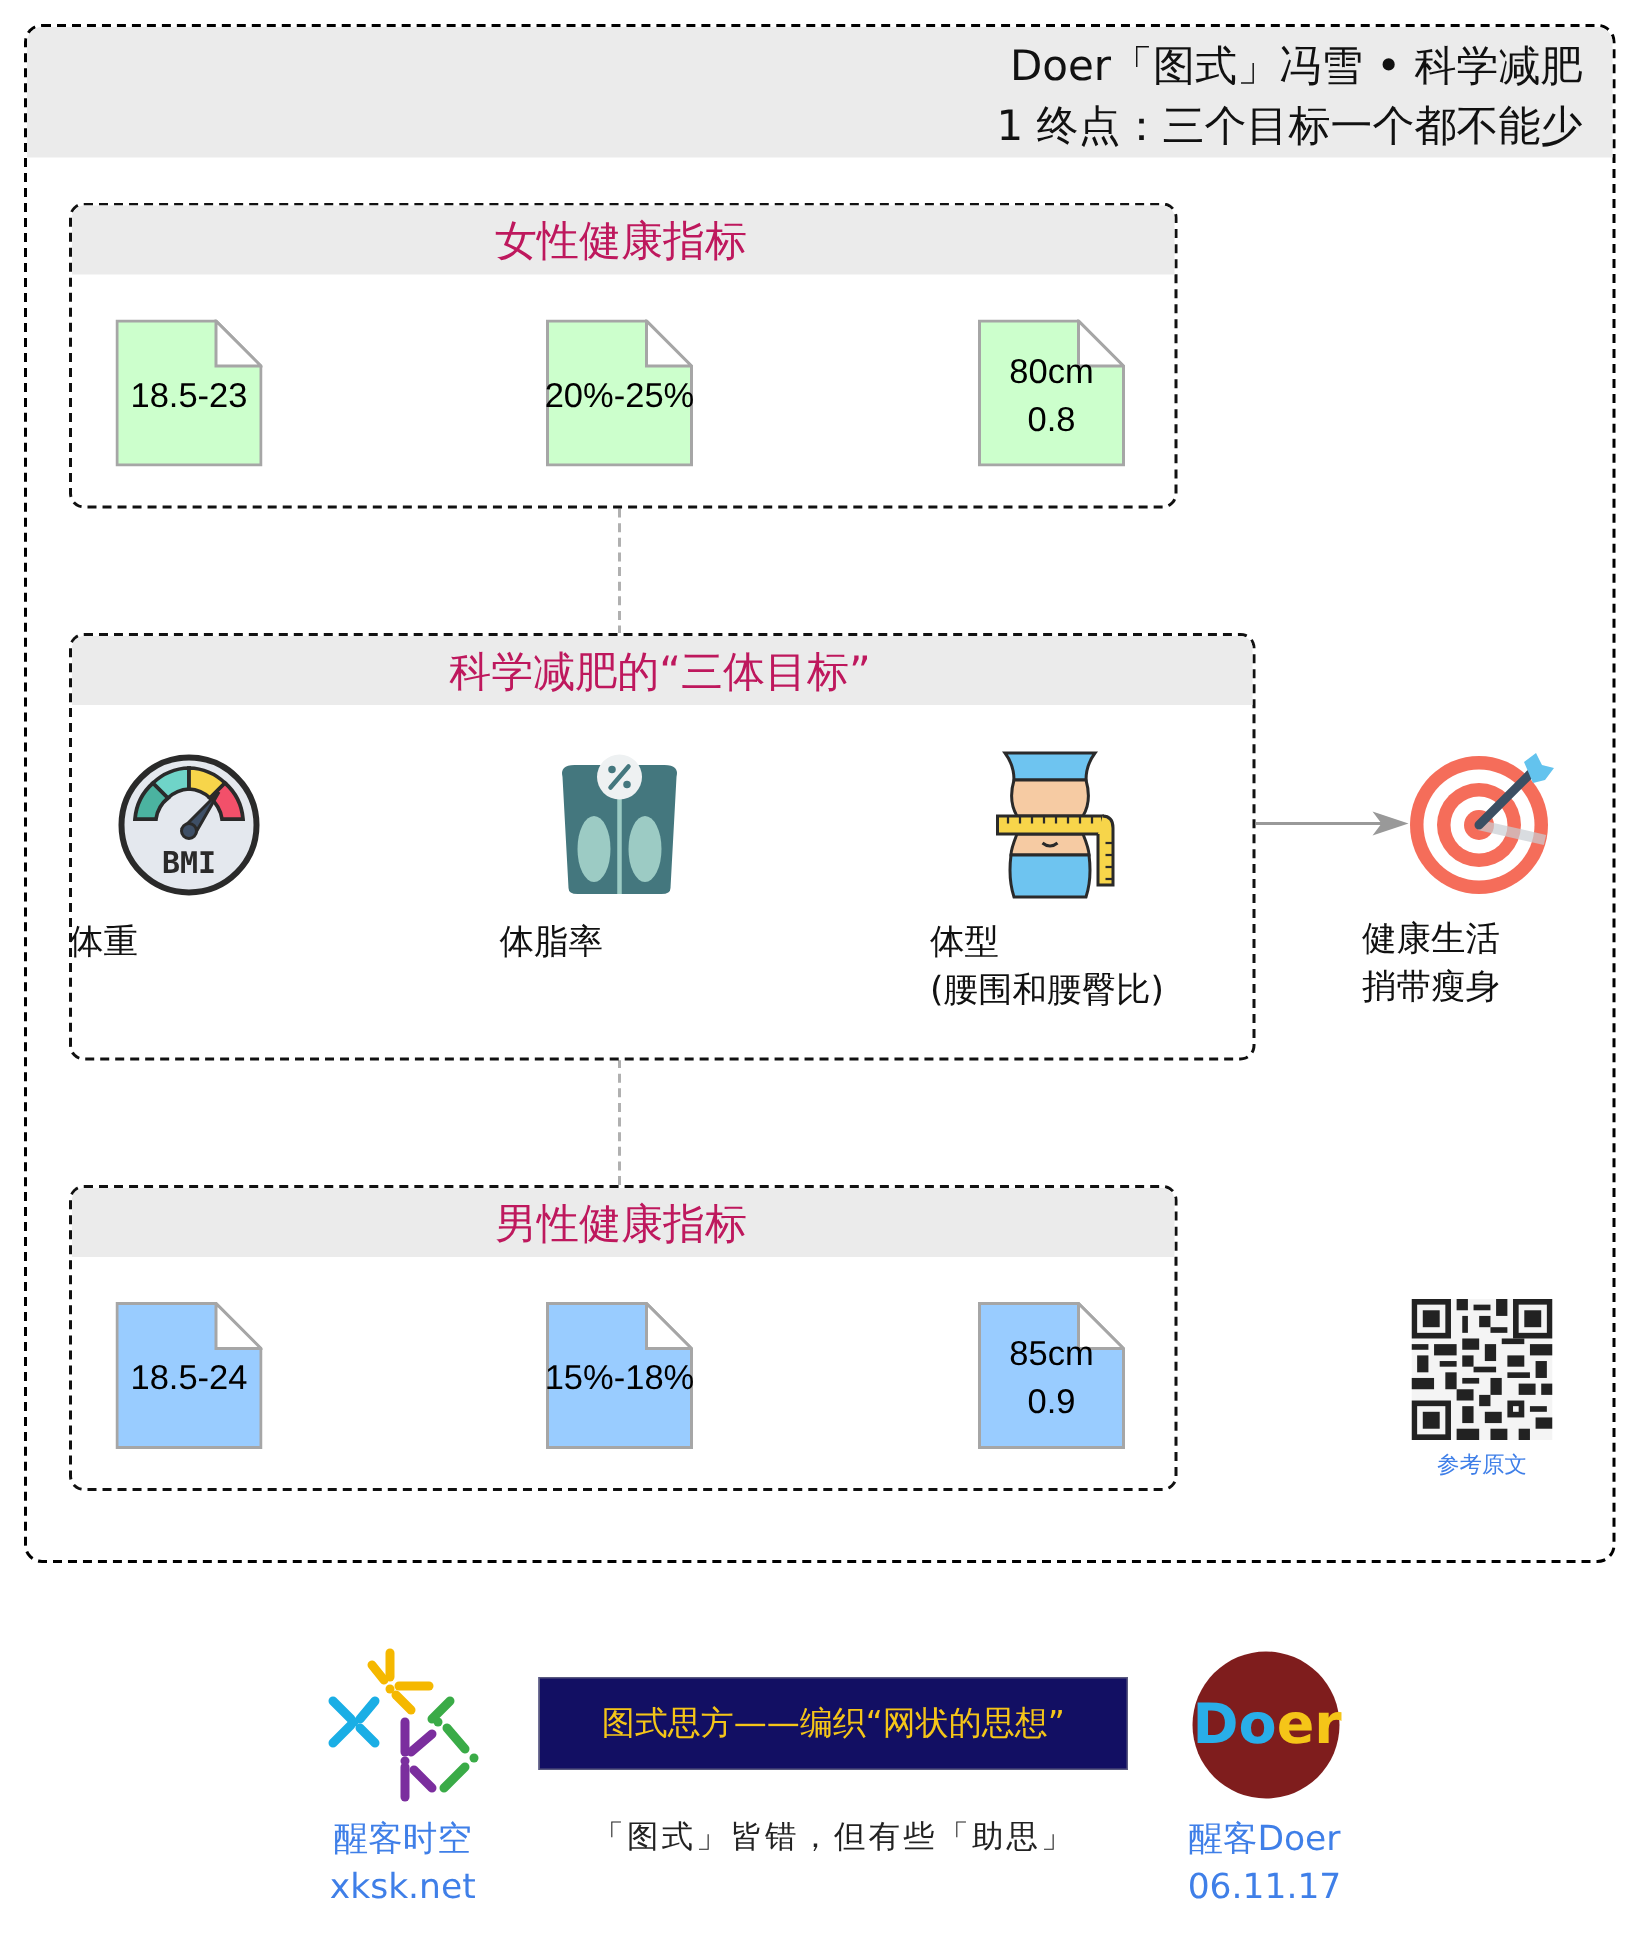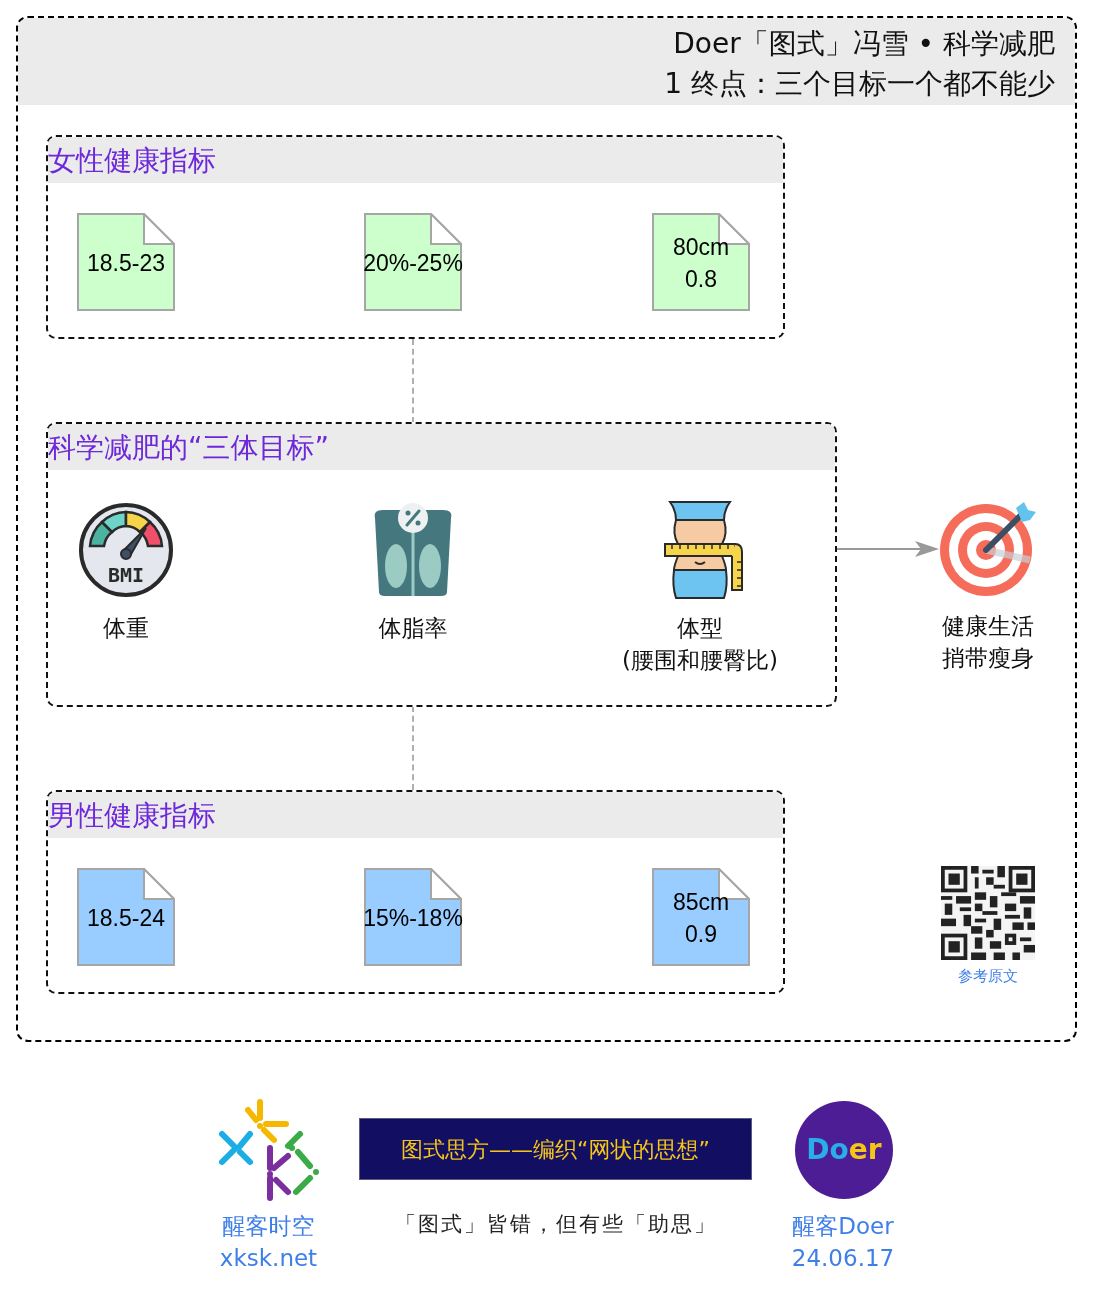--- a/index.html
+++ b/index.html
@@ -27,39 +27,39 @@
 
     
     .group {
       position: absolute;
       border: 2px dashed #111; border-radius: 10px;
       background: #fff;
     }
     .group-header {
       position: absolute; left: 0; top: 0; right: 0; height: 46px;
       background: #ebebeb; border-radius: 8px 8px 0 0;
-      text-align: left; padding-right: 3px;
-      font-size: 28px; line-height: 48px; color: #6d28d9;
+      text-align: center; padding-right: 3px;
+      font-size: 28px; line-height: 48px; color: #be185d;
     }
 
     
     .doc {
       position: absolute; width: 98px; height: 98px;
     }
     .doc svg { position: absolute; left: 0; top: 0; }
     .doc .doc-text {
       position: absolute; left: -10px; right: -10px; top: 50px;
       transform: translateY(-50%);
       text-align: center; font-size: 23px; line-height: 32px; color: #000;
       font-family: "Liberation Sans", sans-serif;
       white-space: pre-line;
     }
 
     
-    .icon-item { position: absolute; width: 160px; text-align: center; }
+    .icon-item { position: absolute; width: 160px; }
     .icon-item .icon-box { width: 100px; height: 100px; margin: 0 auto; }
     .icon-item .label {
       margin-top: 12px; font-size: 23px; line-height: 32px; color: #111;
       white-space: pre-line;
     }
 
     .vconn {
       position: absolute; width: 0; border-left: 2px dashed #b0b0b0;
     }
 
@@ -320,19 +320,19 @@
   </svg>
 </div>
 <div class="footer-caption" style="left:196px; top:1210px; width:145px;">
   <div>醒客时空</div>
   <div>xksk.net</div>
 </div>
 
 <div class="banner">图式思方——编织“网状的思想”</div>
 <div class="motto">「图式」皆错，但有些「助思」</div>
 
-<div class="abs" style="left:795px; top:1101px; width:98px; height:98px; border-radius:50%; background:#4c1d95; text-align:center; line-height:98px; font-size:28px; font-weight:bold; font-family:'DejaVu Sans', sans-serif;">
+<div class="abs" style="left:795px; top:1101px; width:98px; height:98px; border-radius:50%; background:#7f1d1d; text-align:center; line-height:98px; font-size:37px; font-weight:bold; font-family:'DejaVu Sans', sans-serif;">
   <span style="color:#29aee8;">Do</span><span style="color:#f5c518;">er</span>
 </div>
 <div class="footer-caption" style="left:770px; top:1210px; width:146px;">
   <div>醒客Doer</div>
-  <div>24.06.17</div>
+  <div>06.11.17</div>
 </div>
 
 </body></html>

